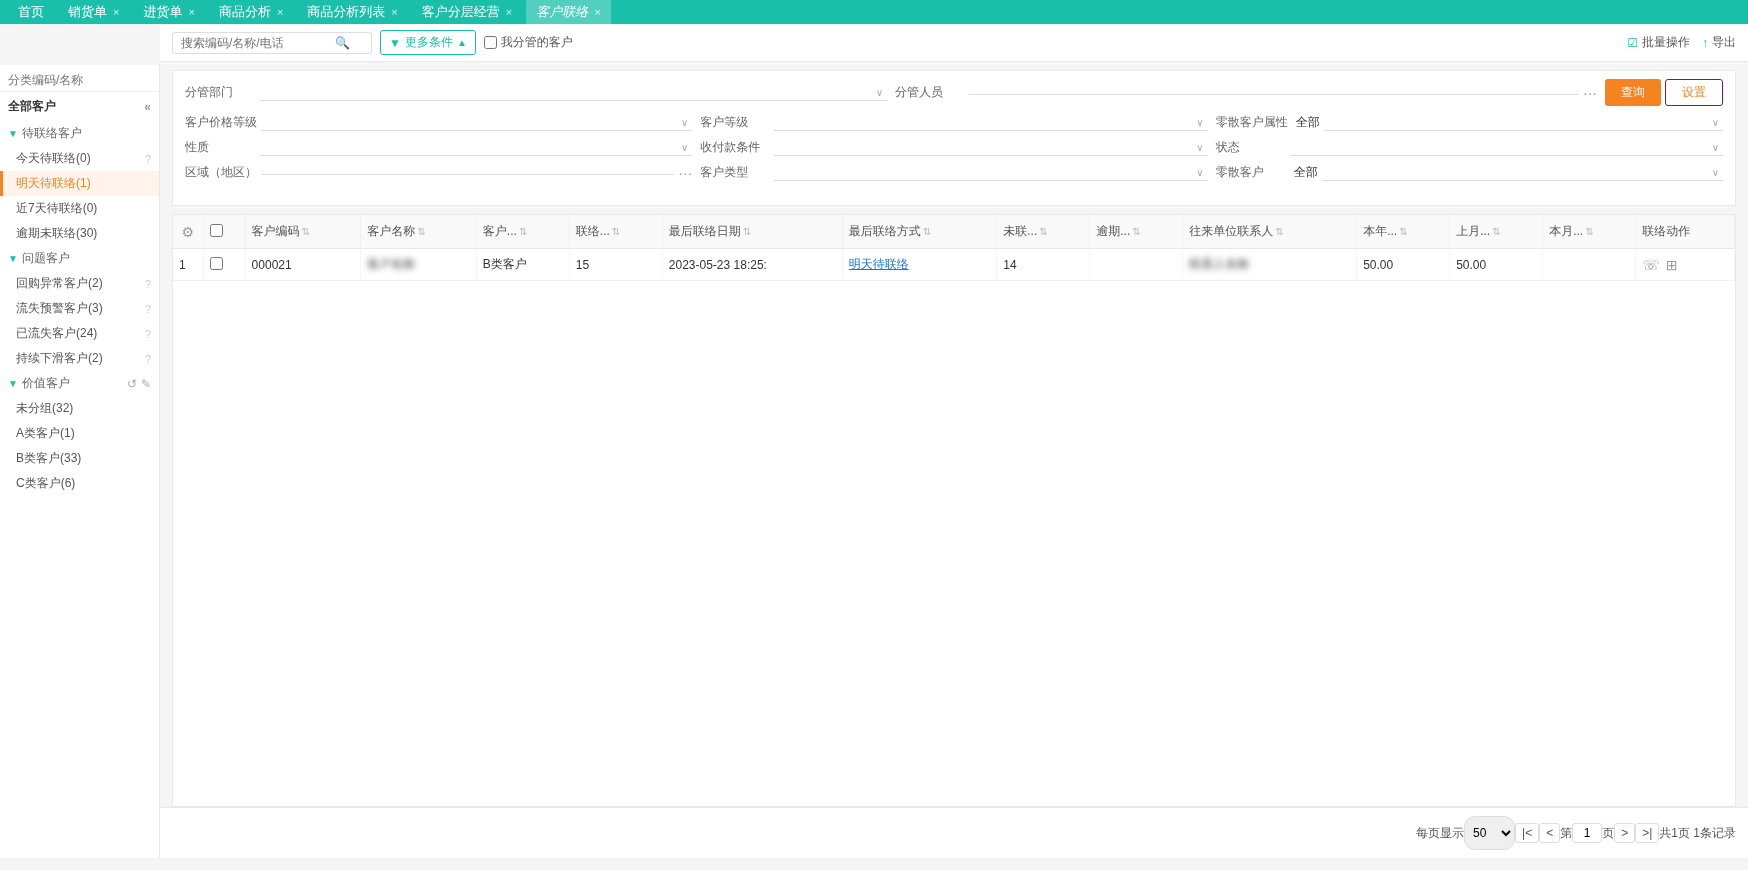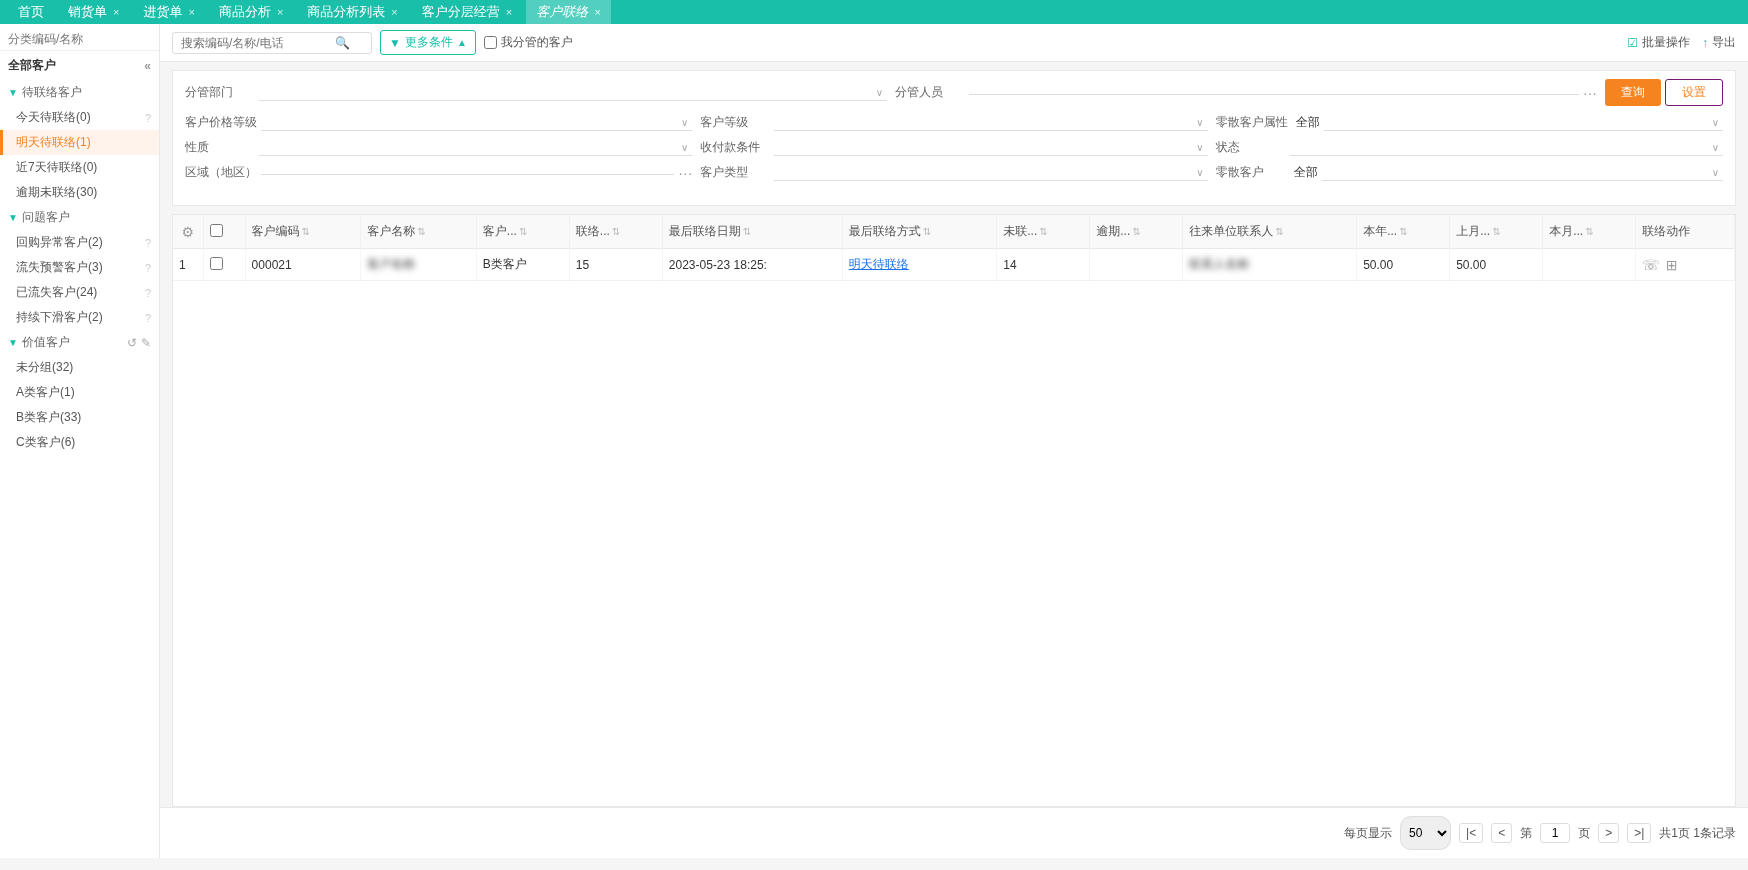--- a/index.html
+++ b/index.html
@@ -42,20 +42,21 @@
 
     
     .sidebar {
       width: 160px;
       background: #fff;
       border-right: 1px solid #e8e8e8;
       display: flex;
       flex-direction: column;
       flex-shrink: 0;
       overflow-y: auto;
+      margin-top: 41px;
     }
     .sidebar-search {
       padding: 8px 8px 4px;
       display: flex;
       align-items: center;
       gap: 4px;
       border-bottom: 1px solid #f0f0f0;
     }
     .sidebar-search input {
       flex: 1;
@@ -286,21 +287,20 @@
     .action-icon { color: #999; cursor: pointer; font-size: 14px; }
 
     
     .pagination {
       display: flex;
       align-items: center;
       justify-content: flex-end;
       padding: 8px 12px;
       background: #fff;
       border-top: 1px solid #e8e8e8;
-      gap: 8px;
       font-size: 12px;
       color: #555;
     }
     .pagination-select {
       border: 1px solid #ddd;
       border-radius: 11px;
       padding: 8px 4px;
       font-size: 12px;
     }
     .page-btn {

